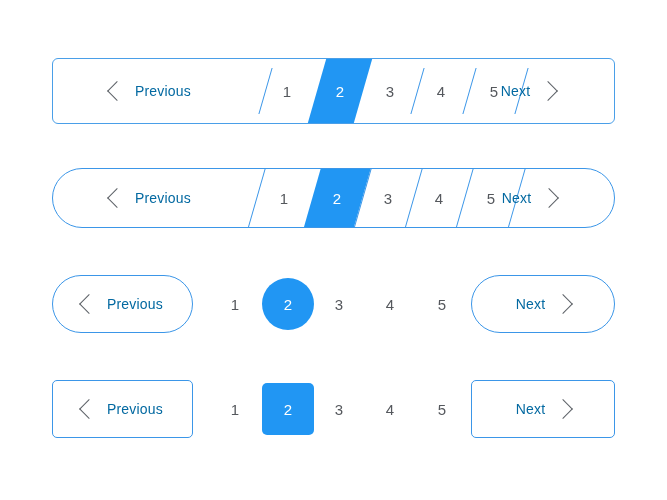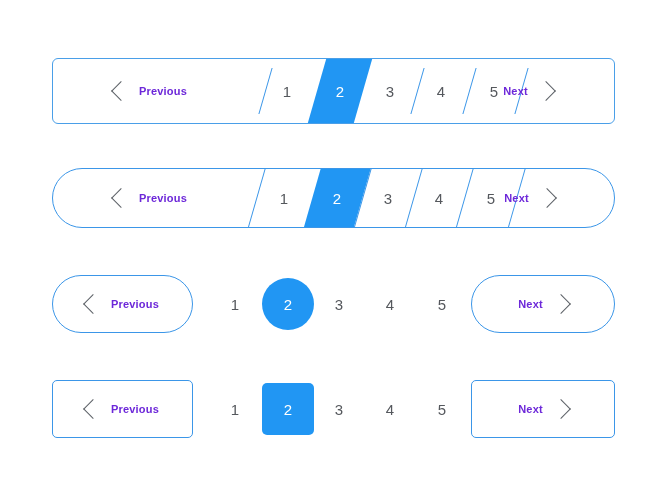--- a/index.html
+++ b/index.html
@@ -17,25 +17,24 @@
 
   .stage {
     position: absolute;
     left: 0; top: 0;
     width: 667px;
     height: 500px;
   }
 
   
   .navlabel {
-    font-size: 11px;
-    color: #6d28d9;
+    font-size: 14px;
+    color: #0369a1;
     letter-spacing: 0.2px;
     white-space: nowrap;
-    font-weight: bold;
   }
   .pagenum {
     font-size: 15px;
     color: #55585d;
     white-space: nowrap;
     line-height: 1;
   }
   .pagenum.active-text {
     color: #ffffff;
   }

